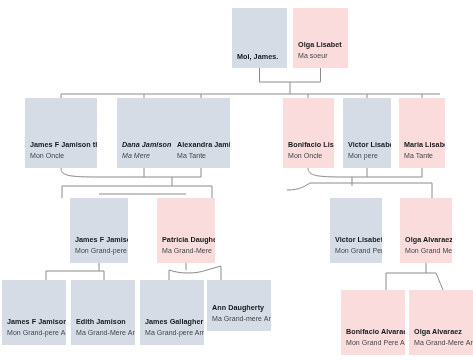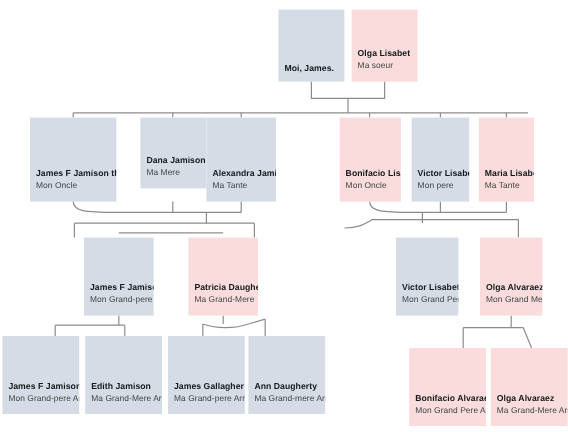--- a/index.html
+++ b/index.html
@@ -108,21 +108,21 @@
   </div>
   <div class="node blue" style="left:232px;top:8px;width:55px;height:60px;">
     <div class="nm">Moi, James.</div>
     <div class="rel"></div>
   </div>
 
   <div class="node blue" style="left:25px;top:98px;width:72px;height:70px;">
     <div class="nm">James F Jamison the 3rd</div>
     <div class="rel">Mon Oncle</div>
   </div>
-  <div class="node blue" style="left:117px;top:98px;width:55px;height:59px;">
+  <div class="node blue" style="left:117px;top:98px;width:55px;height:70px;font-style:italic;">
     <div class="nm">Dana Jamison</div>
     <div class="rel">Ma Mere</div>
   </div>
   <div class="node blue" style="left:172px;top:98px;width:58px;height:70px;">
     <div class="nm">Alexandra Jamison</div>
     <div class="rel">Ma Tante</div>
   </div>
   <div class="node pink" style="left:283px;top:98px;width:51px;height:70px;">
     <div class="nm">Bonifacio Lisabet</div>
     <div class="rel">Mon Oncle</div>
@@ -158,21 +158,21 @@
     <div class="rel">Mon Grand-pere Arriere</div>
   </div>
   <div class="node blue" style="left:140px;top:280px;width:64px;height:65px;">
     <div class="nm">James Gallagher</div>
     <div class="rel">Ma Grand-pere Arriere</div>
   </div>
   <div class="node blue" style="left:71px;top:280px;width:64px;height:65px;">
     <div class="nm">Edith Jamison</div>
     <div class="rel">Ma Grand-Mere Arriere</div>
   </div>
-  <div class="node blue" style="left:207px;top:280px;width:64px;height:65px;">
+  <div class="node blue" style="left:207px;top:280px;width:64px;height:51px;">
     <div class="nm">Ann Daugherty</div>
     <div class="rel">Ma Grand-mere Arriere</div>
   </div>
   <div class="node pink" style="left:341px;top:290px;width:64px;height:65px;">
     <div class="nm">Bonifacio Alvaraez</div>
     <div class="rel">Mon Grand Pere Arriere</div>
   </div>
   <div class="node pink" style="left:409px;top:290px;width:64px;height:65px;">
     <div class="nm">Olga Alvaraez</div>
     <div class="rel">Ma Grand-Mere Arriere</div>

